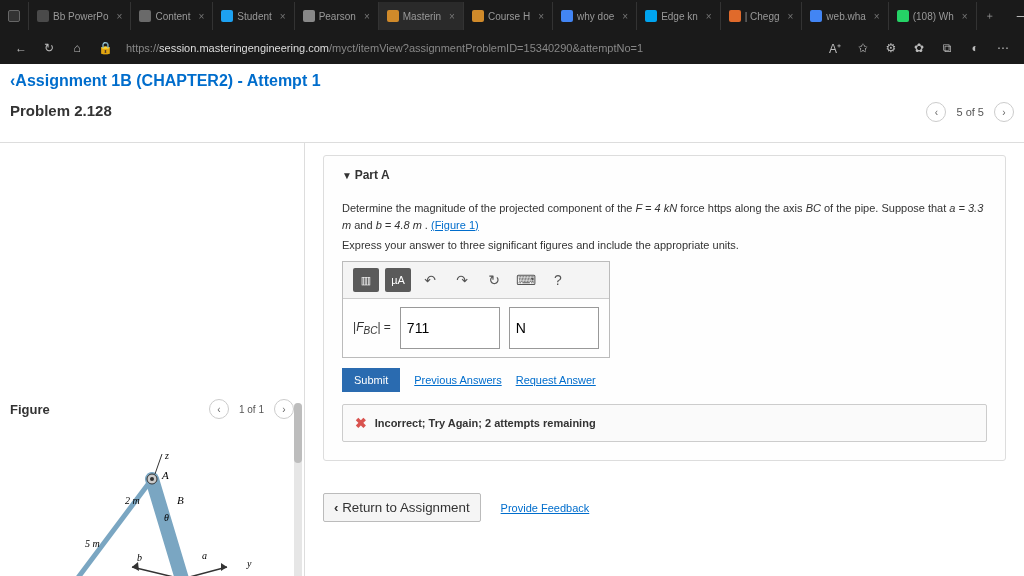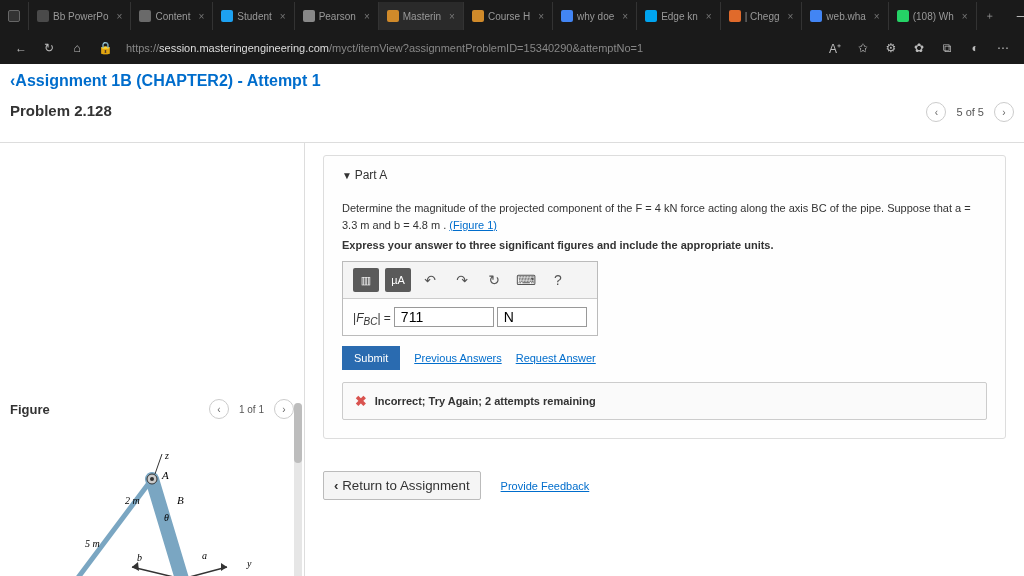--- a/index.html
+++ b/index.html
@@ -23,33 +23,33 @@
 .workspace{display:flex;height:calc(576px - 64px - 60px)}
 .leftcol{width:305px;border-right:1px solid #ddd;padding:6px 10px;position:relative}
 .figure-hdr{display:flex;align-items:center;margin-top:250px}
 .figure-hdr h3{font-size:13px;color:#333;font-weight:bold}
 .figure-hdr .pager{font-size:10px}
 .fig-img{margin-top:30px;text-align:center}
 .scrollhint{position:absolute;right:2px;top:260px;width:8px;height:180px;background:#e6e6e6;border-radius:4px}
 .scrollhint::after{content:"";position:absolute;left:0;top:0;width:8px;height:60px;background:#bdbdbd;border-radius:4px}
 .rightcol{flex:1;padding:12px 18px;overflow:auto}
 .partbox{border:1px solid #ddd;border-radius:3px;padding:12px 18px 18px;background:#fefefe}
-.partlabel{font-size:12px;font-weight:normal;color:#333;margin-bottom:18px}
+.partlabel{font-size:12px;font-weight:bold;color:#333;margin-bottom:18px}
 .partlabel::before{content:"▼ ";font-size:10px}
 .qtext{font-size:11px;color:#333;line-height:1.5;margin-bottom:6px}
-.qtext .it{}
+.qtext .it{font-style:italic}
 .qtext .fig-link{color:#006dcc;text-decoration:underline}
-.bold11{font-size:11px;font-weight:bold;color:#333;margin-bottom:10px}
+.bold11{font-size:11px;font-weight:normal;color:#333;margin-bottom:10px}
 .answerwrap{border:1px solid #bbb;display:inline-block;padding:0}
 .toolbar{background:#f4f4f4;border-bottom:1px solid #ccc;padding:6px 10px;display:flex;gap:6px;align-items:center}
 .tbtn{width:26px;height:24px;background:#5a5a5a;color:#fff;font-size:11px;display:flex;align-items:center;justify-content:center;border-radius:2px}
 .tbtn.light{background:transparent;color:#555;font-size:14px}
-.ansrow{display:flex;align-items:flex-end;padding:8px 10px;gap:3px}
+.ansrow{display:flex;align-items:center;padding:8px 10px;gap:9px}
 .ansrow .lbl{font-size:12px;color:#333}
-.ansrow input{height:20px;border:1px solid #999;padding:0 6px;font-size:14px}
+.ansrow input{height:42px;border:1px solid #999;padding:0 6px;font-size:14px}
 .ansrow input.val{width:100px}
 .ansrow input.unit{width:90px}
 .actions{margin-top:10px;display:flex;align-items:center;gap:14px;font-size:11px}
 .btn-submit{background:#2a6bb0;color:#fff;border:none;padding:6px 12px;font-size:11px;border-radius:0}
 .link{color:#006dcc;}
 .feedback{margin-top:12px;border:1px solid #ccc;padding:10px 12px;font-size:11px;color:#333;display:flex;align-items:center;gap:8px;border-radius:2px;background:#fafafa}
 .feedback .x{color:#d9534f;font-weight:bold;font-size:14px}
 .retrow{margin-top:32px;display:flex;align-items:center;gap:20px;font-size:11px}
 .btn-return{border:1px solid #bbb;background:#f5f5f5;padding:6px 10px;color:#333;border-radius:2px}
 .btn-return::before{content:"‹ ";font-weight:bold}
@@ -192,21 +192,21 @@
         <text x="127" y="72" font-size="10">θ</text>
       </svg>
     </div>
     <div class="scrollhint"></div>
   </div>
 
   <div class="rightcol">
     <div class="partbox">
       <div class="partlabel">Part A</div>
       <p class="qtext">
-        <span>Determine the magnitude of the projected component of the </span><span class="it">F = 4  kN</span><span> force acting along the axis </span><span class="it">BC</span><span> of the pipe. Suppose that </span><span class="it">a = 3.3  m</span><span> and </span><span class="it">b = 4.8  m</span><span> . </span><a href="#" class="fig-link">(Figure 1)</a>
+        <span>Determine the magnitude of the projected component of the </span><span class="it">F = 4  kN</span><span> force https along the axis </span><span class="it">BC</span><span> of the pipe. Suppose that </span><span class="it">a = 3.3  m</span><span> and </span><span class="it">b = 4.8  m</span><span> . </span><a href="#" class="fig-link">(Figure 1)</a>
       </p>
       <p class="bold11">Express your answer to three significant figures and include the appropriate units.</p>
 
       <div class="answerwrap">
         <div class="toolbar">
           <span class="tbtn">▥</span>
           <span class="tbtn">µA</span>
           <span class="tbtn light">↶</span>
           <span class="tbtn light">↷</span>
           <span class="tbtn light">↻</span>

